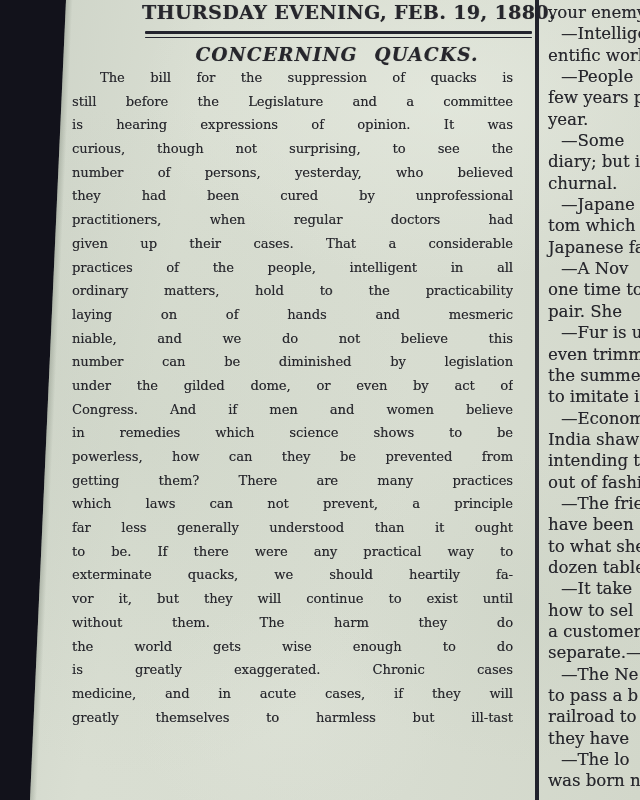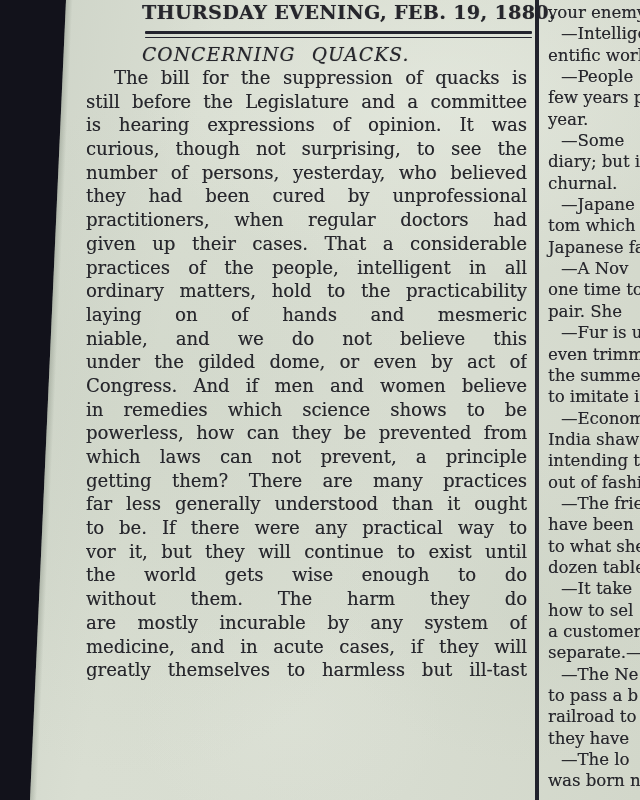--- a/index.html
+++ b/index.html
@@ -68,34 +68,35 @@
   .double-rule .rule-b {
     height: 1.6px;
     background: var(--rule, #23242e);
     border-radius: 1px;
   }
   .headline {
     position: absolute;
     left: 142px;
     top: 44px;
     width: 390px;
-    font-weight: normal;
+    text-align: center;
+    font-weight: bold;
     font-style: italic;
     font-size: 18.5px;
     letter-spacing: 1.2px;
     word-spacing: 9px;
     white-space: nowrap;
     text-shadow: 0.4px 0.4px 0.8px rgba(35,35,40,0.5);
   }
   .article {
     position: absolute;
-    left: 86px;
+    left: 72px;
     top: 66px;
     width: 441px;
-    font-size: 18px;
+    font-size: 13px;
     line-height: 23.7px;
     text-shadow: 0.3px 0.3px 0.6px rgba(35,35,40,0.45);
   }
   .article-line {
     text-align: justify;
     text-align-last: justify;
     white-space: normal;
     overflow: hidden;
     height: 23.7px;
   }
@@ -149,32 +150,34 @@
         <div class="article-line">is hearing expressions of opinion. It was</div>
         <div class="article-line">curious, though not surprising, to see the</div>
         <div class="article-line">number of persons, yesterday, who believed</div>
         <div class="article-line">they had been cured by unprofessional</div>
         <div class="article-line">practitioners, when regular doctors had</div>
         <div class="article-line">given up their cases. That a considerable</div>
         <div class="article-line">practices of the people, intelligent in all</div>
         <div class="article-line">ordinary matters, hold to the practicability</div>
         <div class="article-line">laying on of hands and mesmeric</div>
         <div class="article-line">niable, and we do not believe this</div>
+        <div class="article-line">number can be diminished by legislation</div>
         <div class="article-line">under the gilded dome, or even by act of</div>
         <div class="article-line">Congress. And if men and women believe</div>
         <div class="article-line">in remedies which science shows to be</div>
         <div class="article-line">powerless, how can they be prevented from</div>
+        <div class="article-line">getting them? There are many practices</div>
         <div class="article-line">which laws can not prevent, a principle</div>
-        <div class="article-line">getting them? There are many practices</div>
         <div class="article-line">far less generally understood than it ought</div>
         <div class="article-line">to be. If there were any practical way to</div>
+        <div class="article-line">exterminate quacks, we should heartily fa-</div>
         <div class="article-line">vor it, but they will continue to exist until</div>
+        <div class="article-line">without them. The harm they do</div>
         <div class="article-line">the world gets wise enough to do</div>
-        <div class="article-line">without them. The harm they do</div>
-        <div class="article-line">are mostly incurable by any system of</div>
+        <div class="article-line">is greatly exaggerated. Chronic cases</div>
         <div class="article-line">medicine, and in acute cases, if they will</div>
         <div class="article-line">greatly themselves to harmless but ill-tast</div>
       </div>
 
     <div class="col-rule"></div>
 
     <div class="right-col">
         <div class="right-line">your enemy</div>
         <div class="right-line indent">—Intellige</div>
         <div class="right-line">entific work</div>

